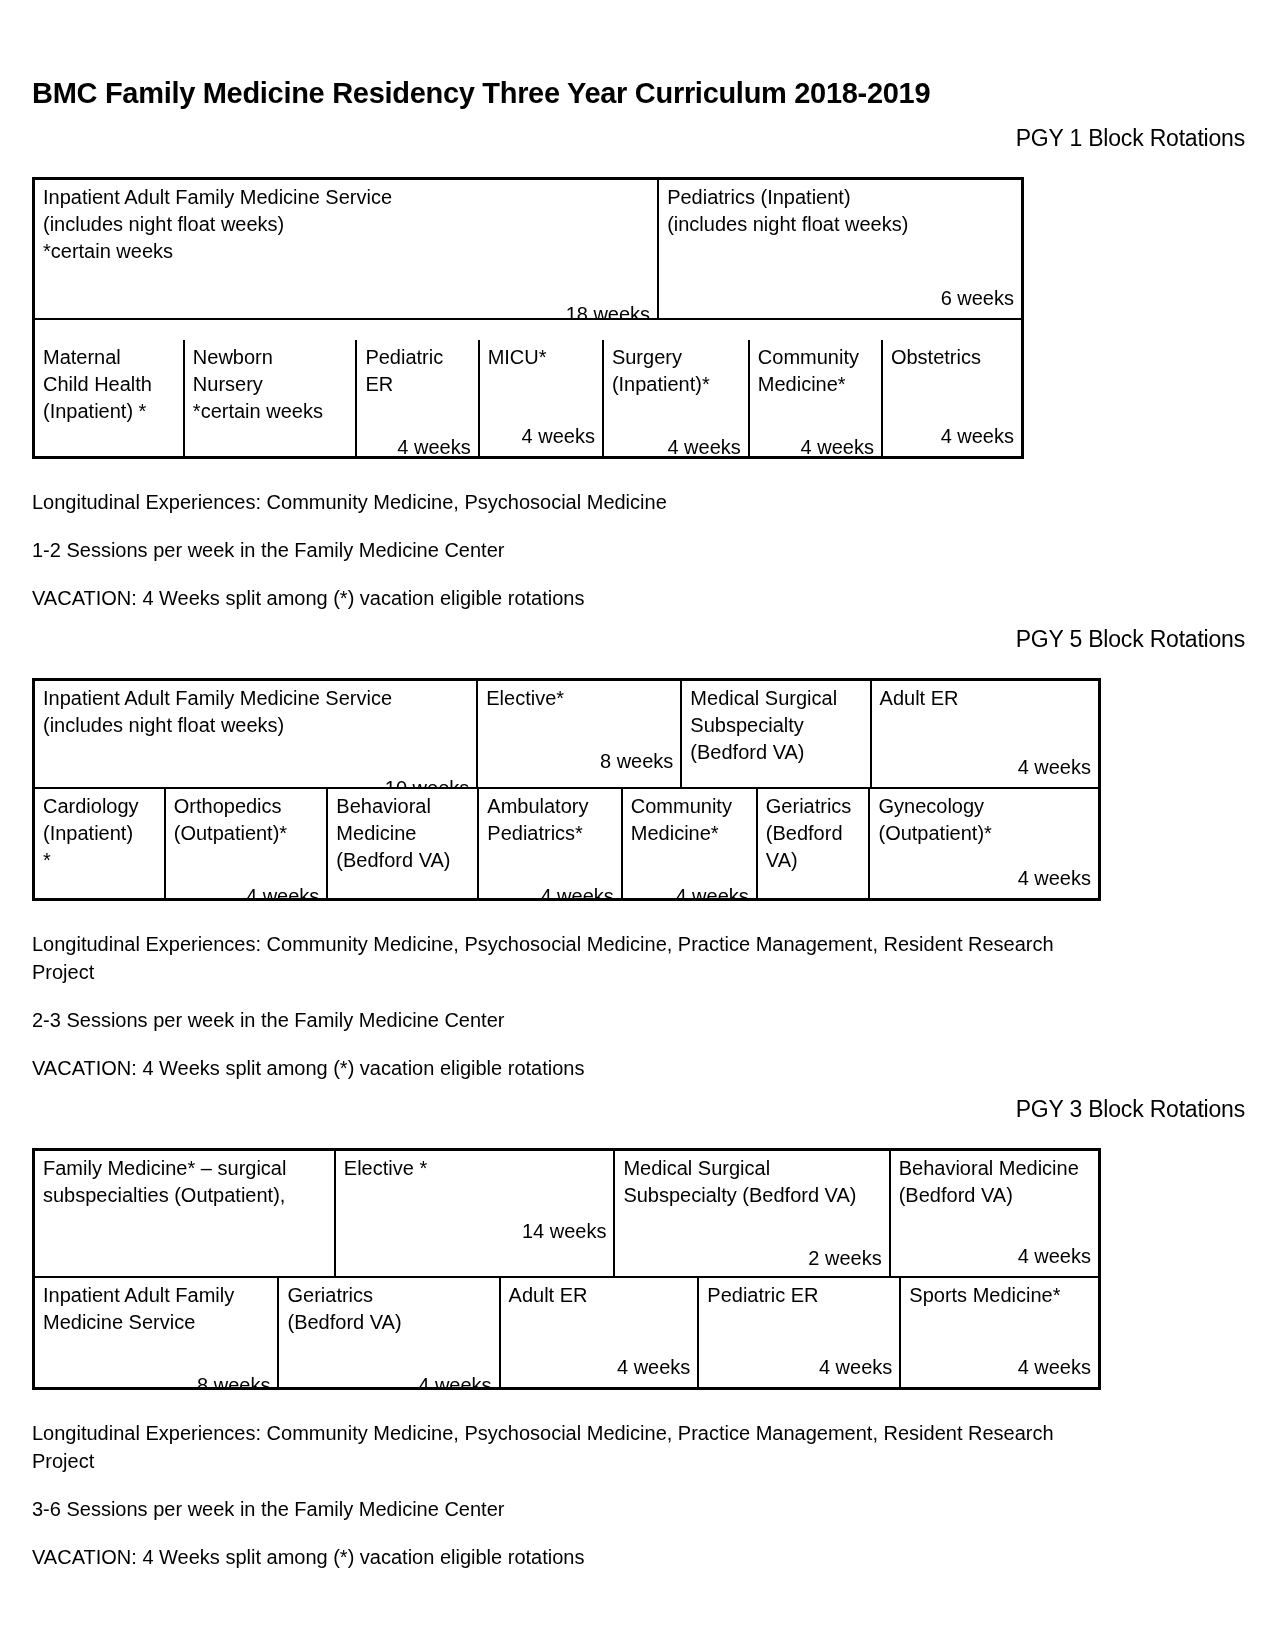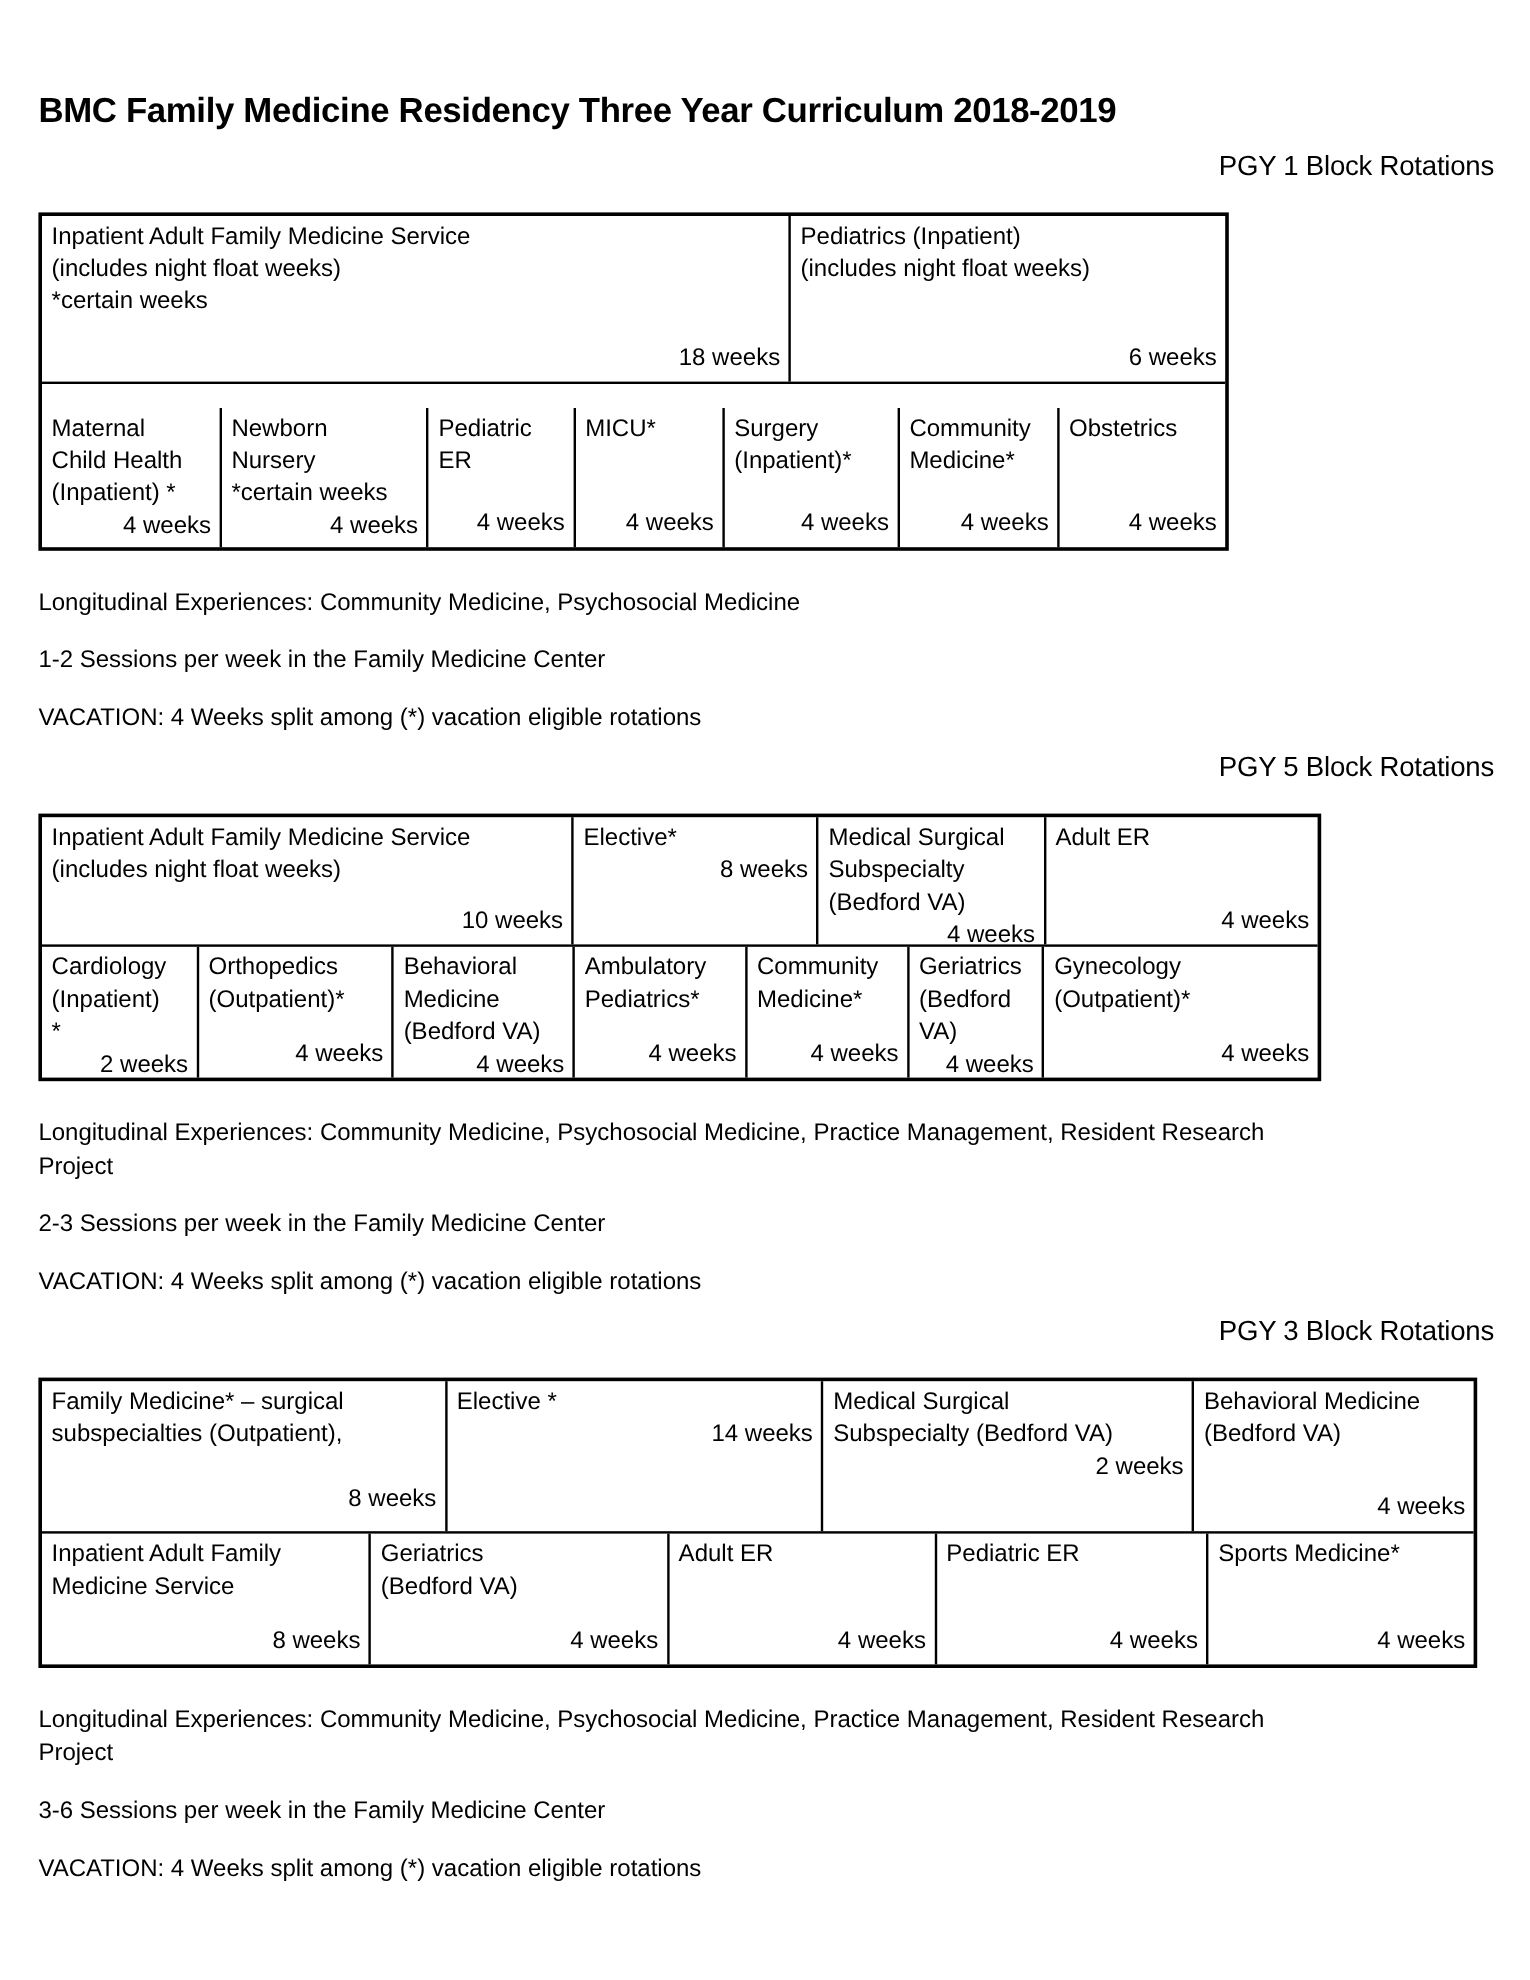--- a/index.html
+++ b/index.html
@@ -23,21 +23,21 @@
     border:3px solid #000;
   }
   .row { display:flex; }
   .row:not(:last-child) { border-bottom:2px solid #000; }
   .cell {
     display:flex; flex-direction:column;
     padding:4px 7px 6px 8px;
     overflow:hidden;
     font-size:20px; line-height:27px;
   }
-  .cell:not(:last-child) { border-right:2px solid #000; }
+  .cell:not(:last-child) { border-right:2px solid #000;gap:36px; }
   .lines { white-space:pre-line; }
   .weeks { white-space:nowrap;text-align:right; }
   .weeks.bottom { margin-top:auto; }
   .note {
     font-size:20px; line-height:28px;
     margin-top:20px;
     white-space:pre-line;
     max-width:1090px;
   }
   .tbl + .note { margin-top:29px; }
@@ -166,21 +166,21 @@
 (Outpatient)*</div>
             <div class="weeks bottom">4 weeks</div>
           </div>
         </div>
       </div>
       <div class="note">Longitudinal Experiences: Community Medicine, Psychosocial Medicine, Practice Management, Resident Research
 Project</div>
       <div class="note">2-3 Sessions per week in the Family Medicine Center</div>
       <div class="note">VACATION: 4 Weeks split among (*) vacation eligible rotations</div>
       <div class="h2">PGY 3 Block Rotations</div>
-      <div class="tbl" style="width: 1199px;">
+      <div class="tbl" style="width: 1069px;">
         <div class="row" style="height: 127px;">
           <div class="cell" style="flex: 0 0 28.3%;">
             <div class="lines">Family Medicine* – surgical
 subspecialties (Outpatient),
 &nbsp;</div>
             <div class="weeks">8 weeks</div>
           </div>
           <div class="cell" style="flex: 0 0 26.3%;">
             <div class="lines">Elective *</div>
             <div class="weeks">14 weeks</div>

